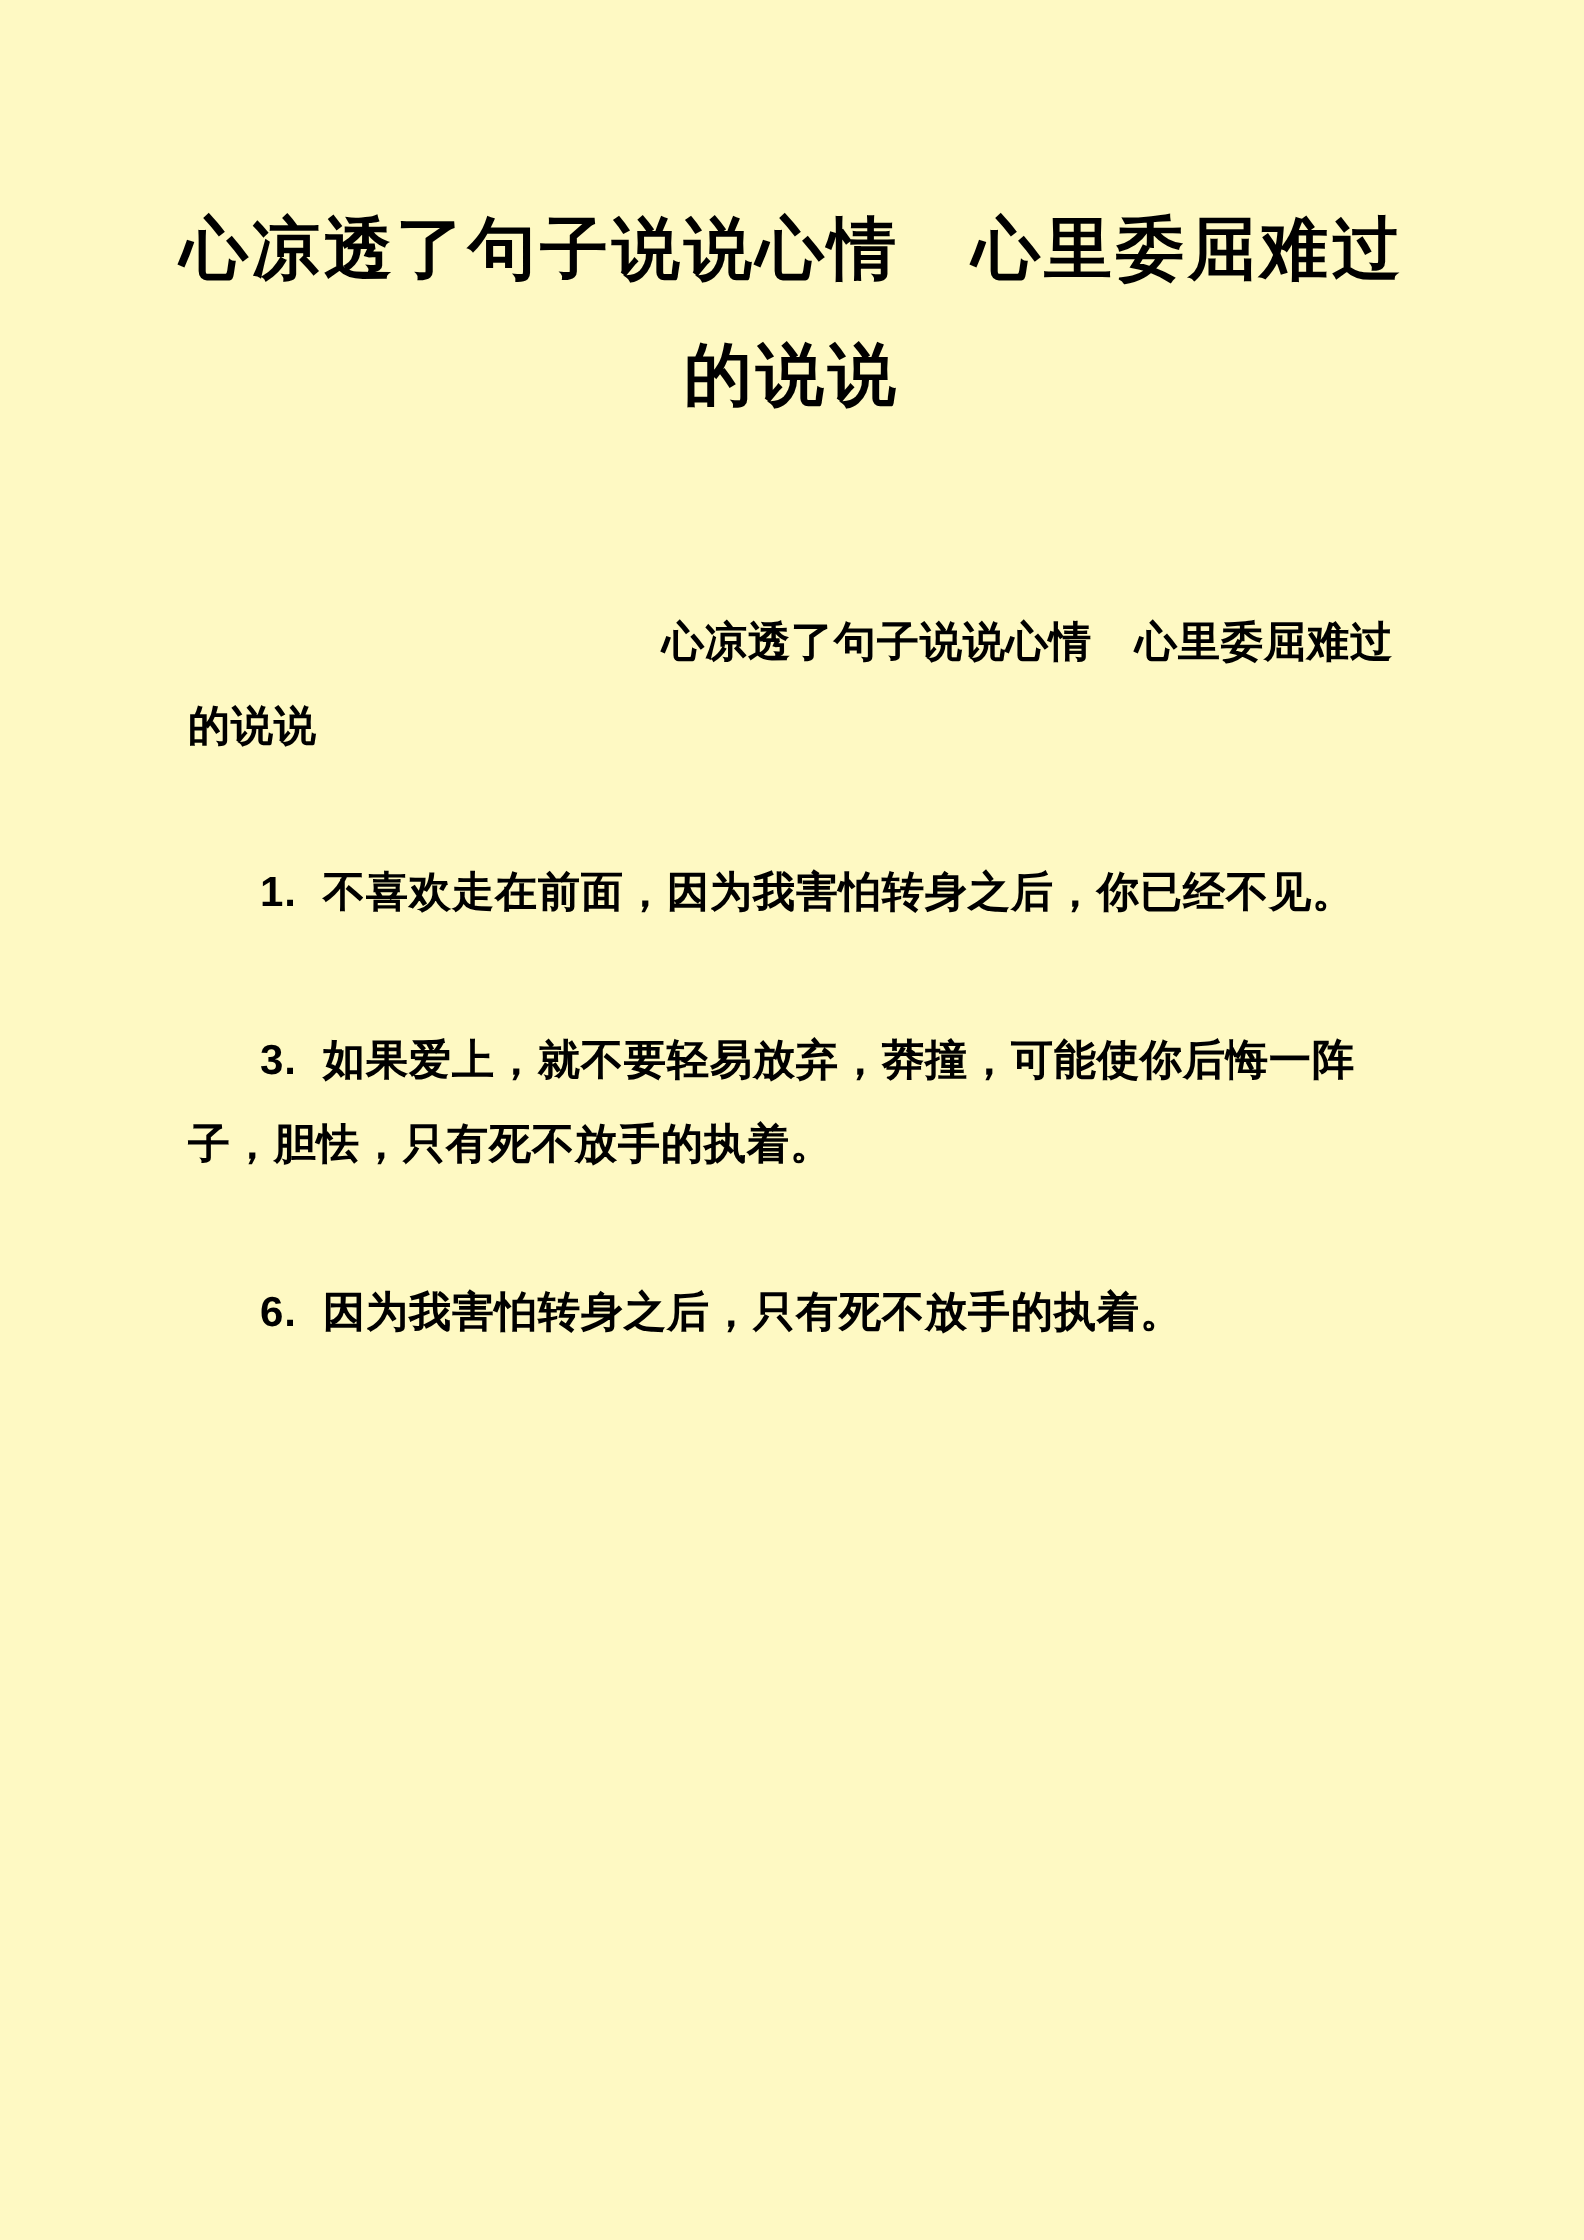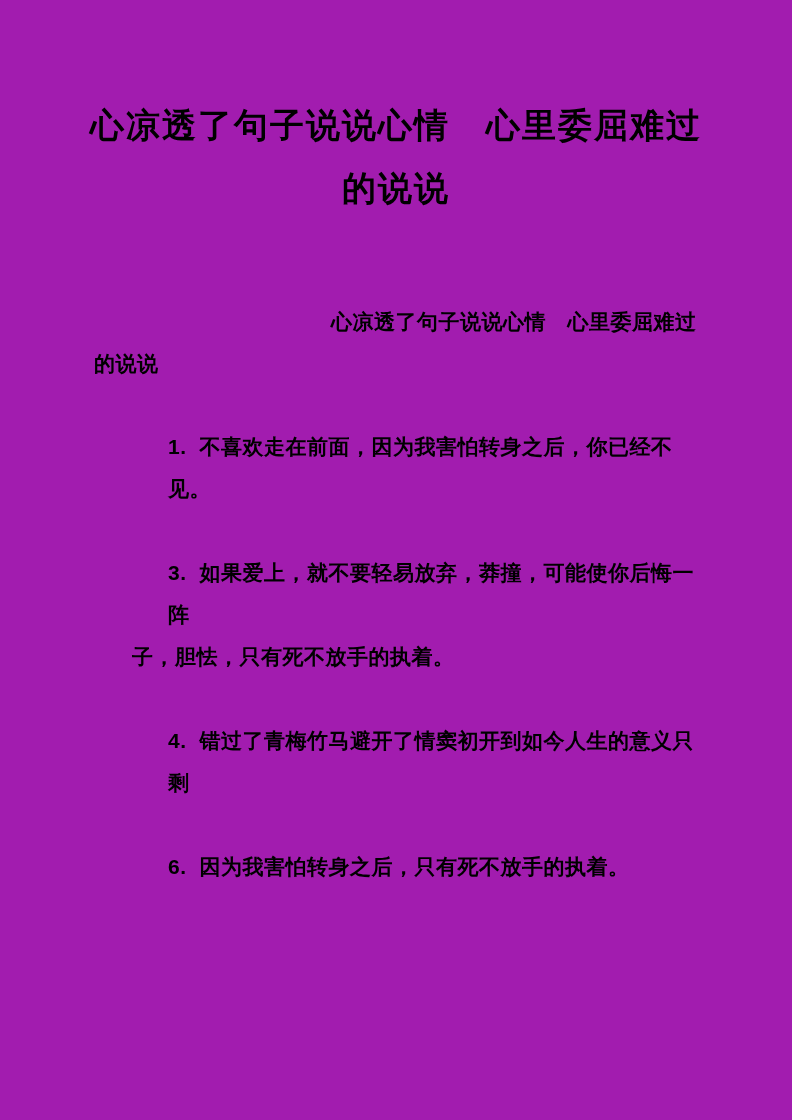--- a/index.html
+++ b/index.html
@@ -4,21 +4,21 @@
 <style>
   html, body {
     margin: 0;
     padding: 0;
     background: #ffffff;
   }
   .page {
     position: relative;
     width: 792px;
     height: 1120px;
-    background: #a21caf;
+    background: #fef9c3;
     color: #000000;
     font-family: "Liberation Sans", sans-serif;
     font-weight: 700;
     overflow: hidden;
   }
   .doc-title {
     margin: 0;
     padding: 94px 88px 0 88px;
     font-size: 34px;
     line-height: 63px;
@@ -45,21 +45,20 @@
     margin: 41px 94px 0 94px;
   }
   .item {
     margin: 0 0 42px 0;
     font-size: 21px;
     line-height: 42px;
     letter-spacing: 0.5px;
   }
   .item .line {
     display: block;
-    margin-left: 38px;
   }
   .item .line.first {
     padding-left: 36px;
   }
   .item .num {
     display: inline-block;
     margin-right: 13px;
   }
 </style>
 </head>
@@ -83,21 +82,20 @@
       <span class="line first"><span class="num">1.</span><span>不喜欢走在前面，因为我害怕转身之后，你已经不见。</span></span>
     </p>
 
 
     <p class="item">
       <span class="line first"><span class="num">3.</span><span>如果爱上，就不要轻易放弃，莽撞，可能使你后悔一阵</span></span>
       <span class="line">子，胆怯，只有死不放手的执着。</span>
     </p>
 
     <p class="item">
-      <span class="line first"><span class="num">4.</span><span>错过了青梅竹马避开了情窦初开到如今人生的意义只剩</span></span>
     </p>
 
 
     <p class="item">
       <span class="line first"><span class="num">6.</span><span>因为我害怕转身之后，只有死不放手的执着。</span></span>
     </p>
 
   </div>
 </div>
 

